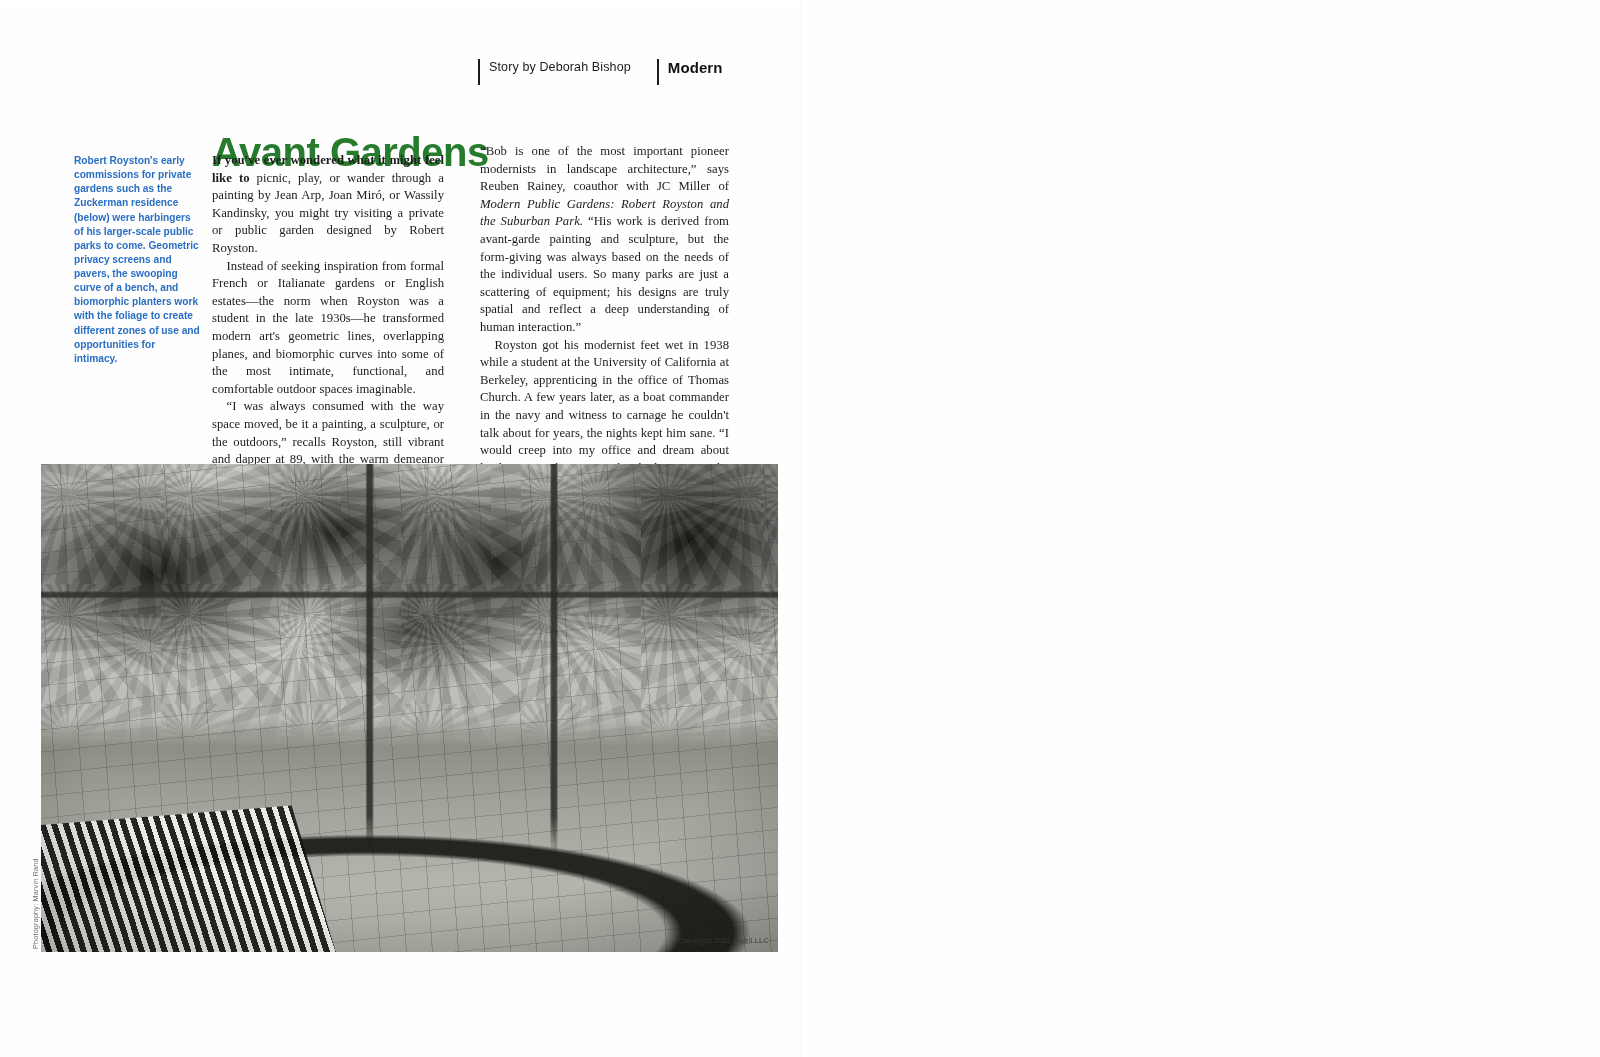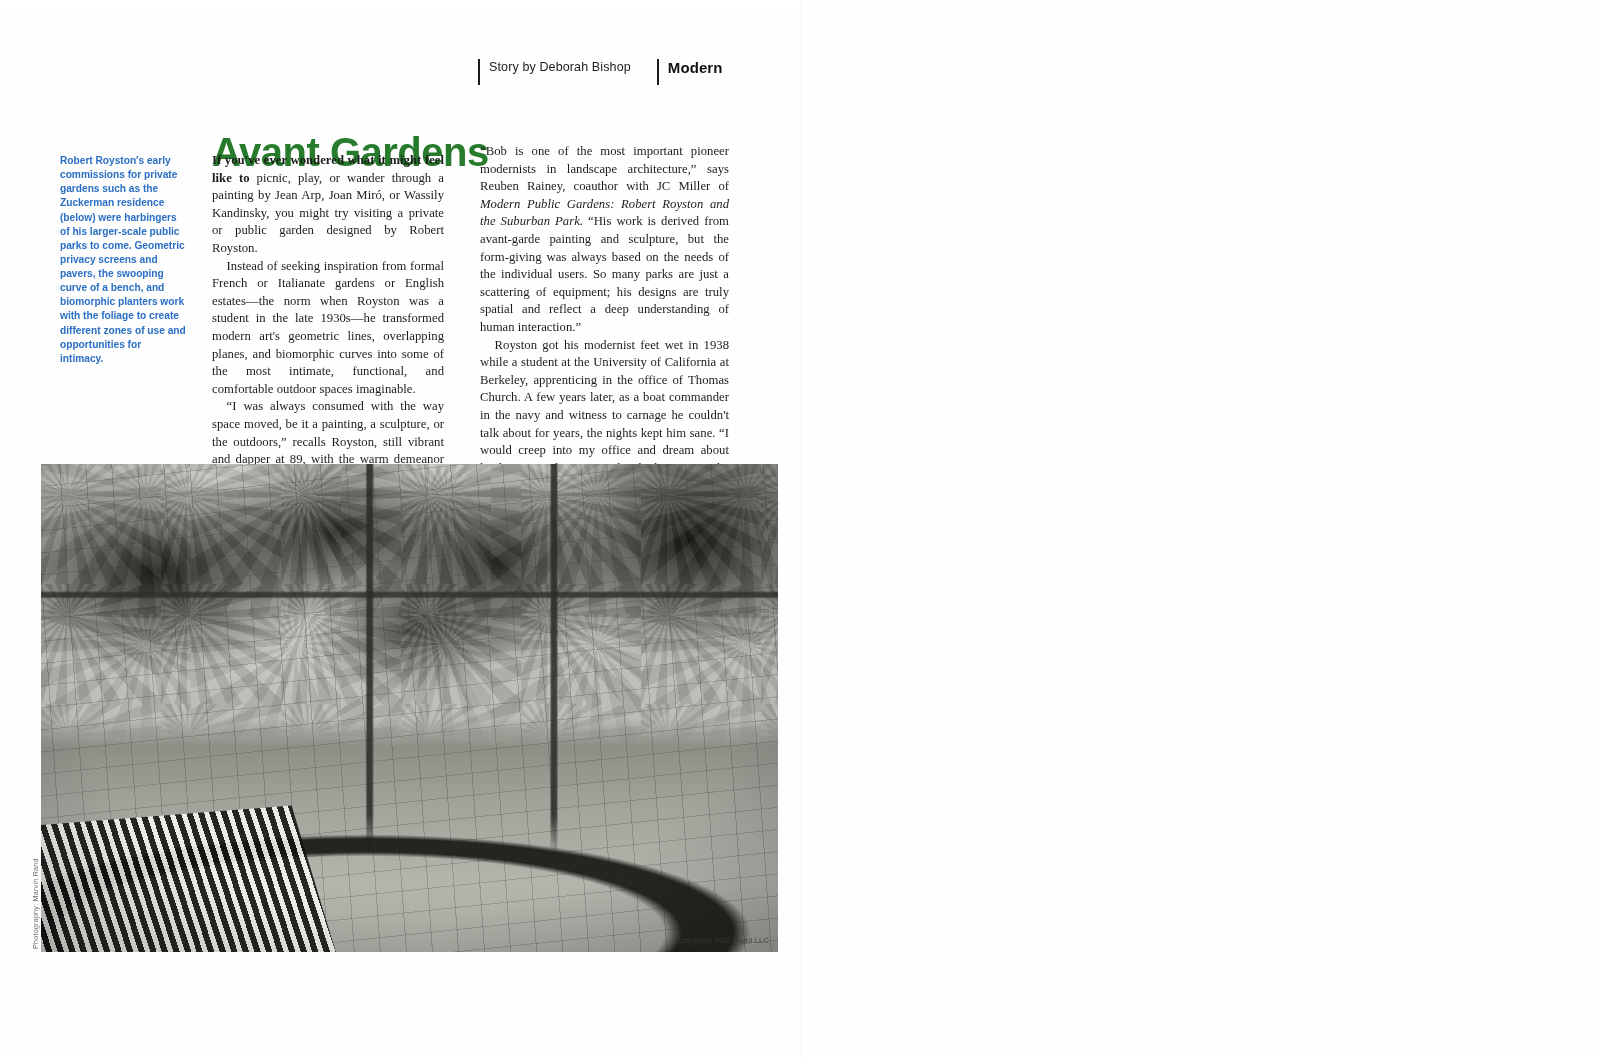--- a/index.html
+++ b/index.html
@@ -92,21 +92,21 @@
   .caption-blue {
     position: absolute;
     font-family: "Liberation Sans", sans-serif;
     font-weight: bold;
     font-size: 10.2px;
     line-height: 1.385;
     color: #2a6fc4;
     letter-spacing: -0.002em;
   }
   #caption-left {
-    left: 60px;
+    left: 74px;
     top: 145px;
     width: 126px;
   }
 
   
   .col {
     position: absolute;
     font-family: "Liberation Serif", serif;
     font-size: 12.7px;
     line-height: 1.385;

